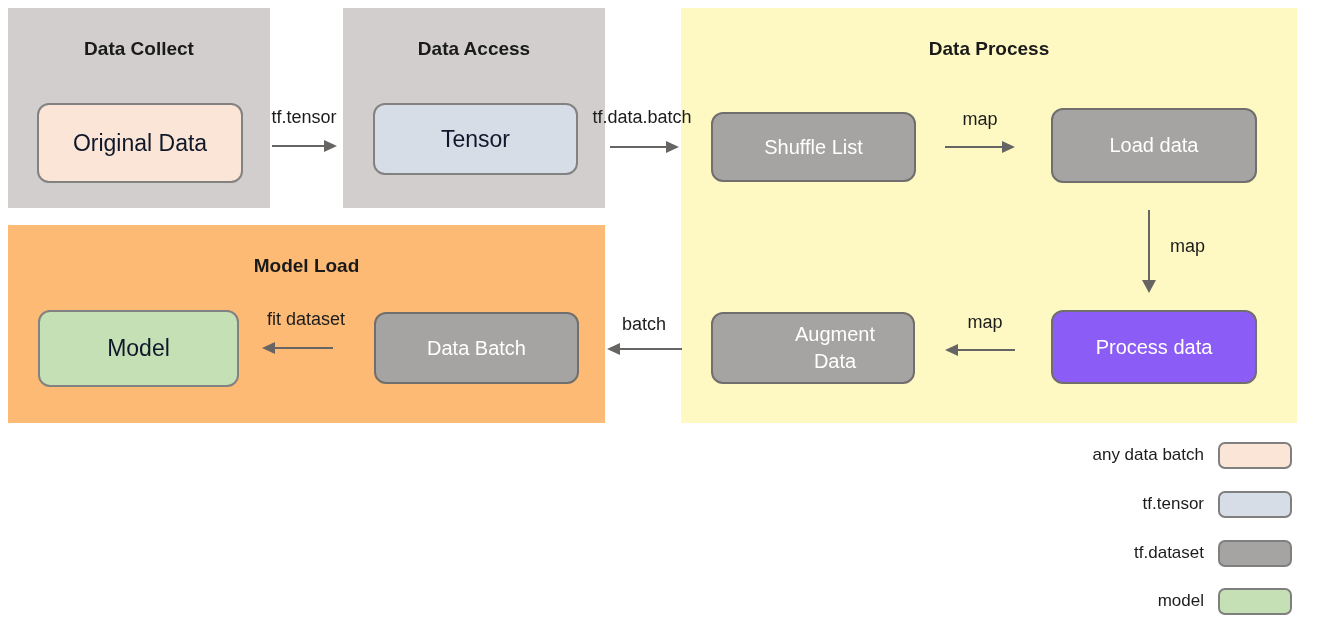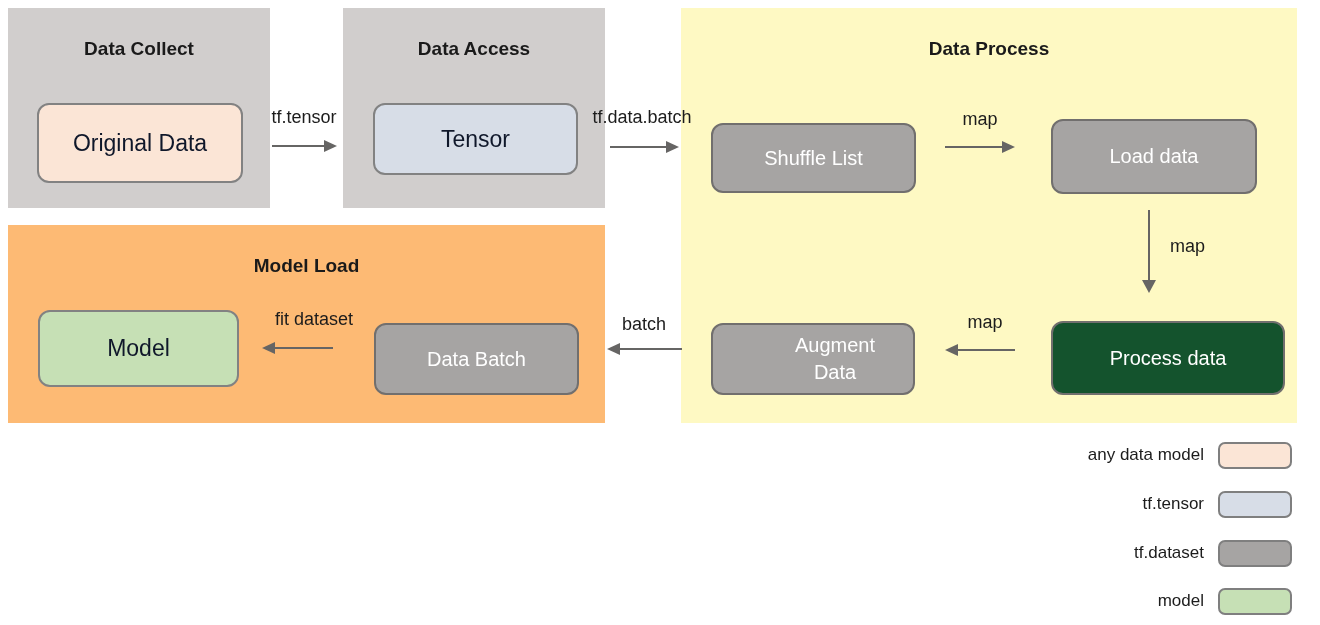--- a/index.html
+++ b/index.html
@@ -10,21 +10,21 @@
   .group{position:absolute;background:#d1cecd;}
   .group-title{
     position:absolute;left:0;right:0;top:30px;text-align:center;
     font-size:19px;color:#1a1a1a;font-weight:bold;
   }
   .node{
     position:absolute;display:flex;align-items:center;justify-content:center;
     border:2px solid #828282;border-radius:12px;box-sizing:border-box;
     font-size:23px;color:#0f172a;text-align:center;
   }
-  .node.dark{color:#ffffff;border-color:#716f6e;font-size:20px;margin-top:11px;}
+  .node.dark{color:#ffffff;border-color:#716f6e;font-size:20px;}
   .node .wrap2{width:120px;line-height:27px;}
   .edge-label{position:absolute;font-size:18px;text-align:center;color:#1c1c1c;white-space:nowrap;}
   .line-h{position:absolute;height:2px;background:#666564;}
   .line-v{position:absolute;width:2px;background:#666564;}
   .head-r{position:absolute;width:0;height:0;border-top:6px solid transparent;border-bottom:6px solid transparent;border-left:13px solid #666564;}
   .head-l{position:absolute;width:0;height:0;border-top:6px solid transparent;border-bottom:6px solid transparent;border-right:13px solid #666564;}
   .head-d{position:absolute;width:0;height:0;border-left:7px solid transparent;border-right:7px solid transparent;border-top:13px solid #666564;}
   .legend-label{position:absolute;font-size:17px;text-align:right;line-height:22px;color:#1c1c1c;}
   .legend-swatch{position:absolute;width:74px;height:27px;border:2px solid #7f7f7f;border-radius:7px;box-sizing:border-box;}
 </style>
@@ -58,21 +58,21 @@
   </div>
 
   <div class="node dark" style="left: 711px; top: 112px; width: 205px; height: 70px; background-color: rgb(166, 164, 163);">
     <span>Shuffle List</span>
   </div>
 
   <div class="node dark" style="left: 1051px; top: 108px; width: 206px; height: 75px; background-color: rgb(166, 164, 163);">
     <span>Load data</span>
   </div>
 
-  <div class="node dark" style="left: 1051px; top: 310px; width: 234px; height: 74px; background-color: #14532d;">
+  <div class="node dark" style="left: 1051px; top: 310px; width: 206px; height: 74px; background-color: #8b5cf6;">
     <span>Process data</span>
   </div>
 
   <div class="node dark" style="left: 711px; top: 312px; width: 204px; height: 72px; background-color: rgb(166, 164, 163); padding-left: 44px;">
     <span class="wrap2">Augment Data</span>
   </div>
 
   <div class="node dark" style="left: 374px; top: 312px; width: 205px; height: 72px; background-color: rgb(166, 164, 163);">
     <span>Data Batch</span>
   </div>
@@ -98,25 +98,25 @@
   <div class="edge-label" style="left:1170px;top:236px;width:60px;text-align:left">map</div>
 
   <div class="edge-label" style="left:945px;top:312px;width:80px">map</div>
   <div class="head-l" style="left:945px;top:344px"></div>
   <div class="line-h" style="left:958px;top:349px;width:57px"></div>
 
   <div class="edge-label" style="left:604px;top:314px;width:80px">batch</div>
   <div class="head-l" style="left:607px;top:343px"></div>
   <div class="line-h" style="left:620px;top:348px;width:62px"></div>
 
-  <div class="edge-label" style="left:244px;top:309px;width:140px">fit dataset</div>
+  <div class="edge-label" style="left:236px;top:309px;width:140px">fit dataset</div>
   <div class="head-l" style="left:262px;top:342px"></div>
   <div class="line-h" style="left:275px;top:347px;width:58px"></div>
 
-  <div class="legend-label" style="left:998px;top:444px;width:206px">any data model</div>
+  <div class="legend-label" style="left:998px;top:444px;width:206px">any data batch</div>
   <div class="legend-swatch" style="left: 1218px; top: 442px; background-color: rgb(251, 229, 214);"></div>
 
   <div class="legend-label" style="left:998px;top:493px;width:206px">tf.tensor</div>
   <div class="legend-swatch" style="left: 1218px; top: 491px; background-color: rgb(215, 221, 231);"></div>
 
   <div class="legend-label" style="left:998px;top:542px;width:206px">tf.dataset</div>
   <div class="legend-swatch" style="left: 1218px; top: 540px; background-color: rgb(166, 164, 163);"></div>
 
   <div class="legend-label" style="left:998px;top:590px;width:206px">model</div>
   <div class="legend-swatch" style="left: 1218px; top: 588px; background-color: rgb(198, 224, 181);"></div>

